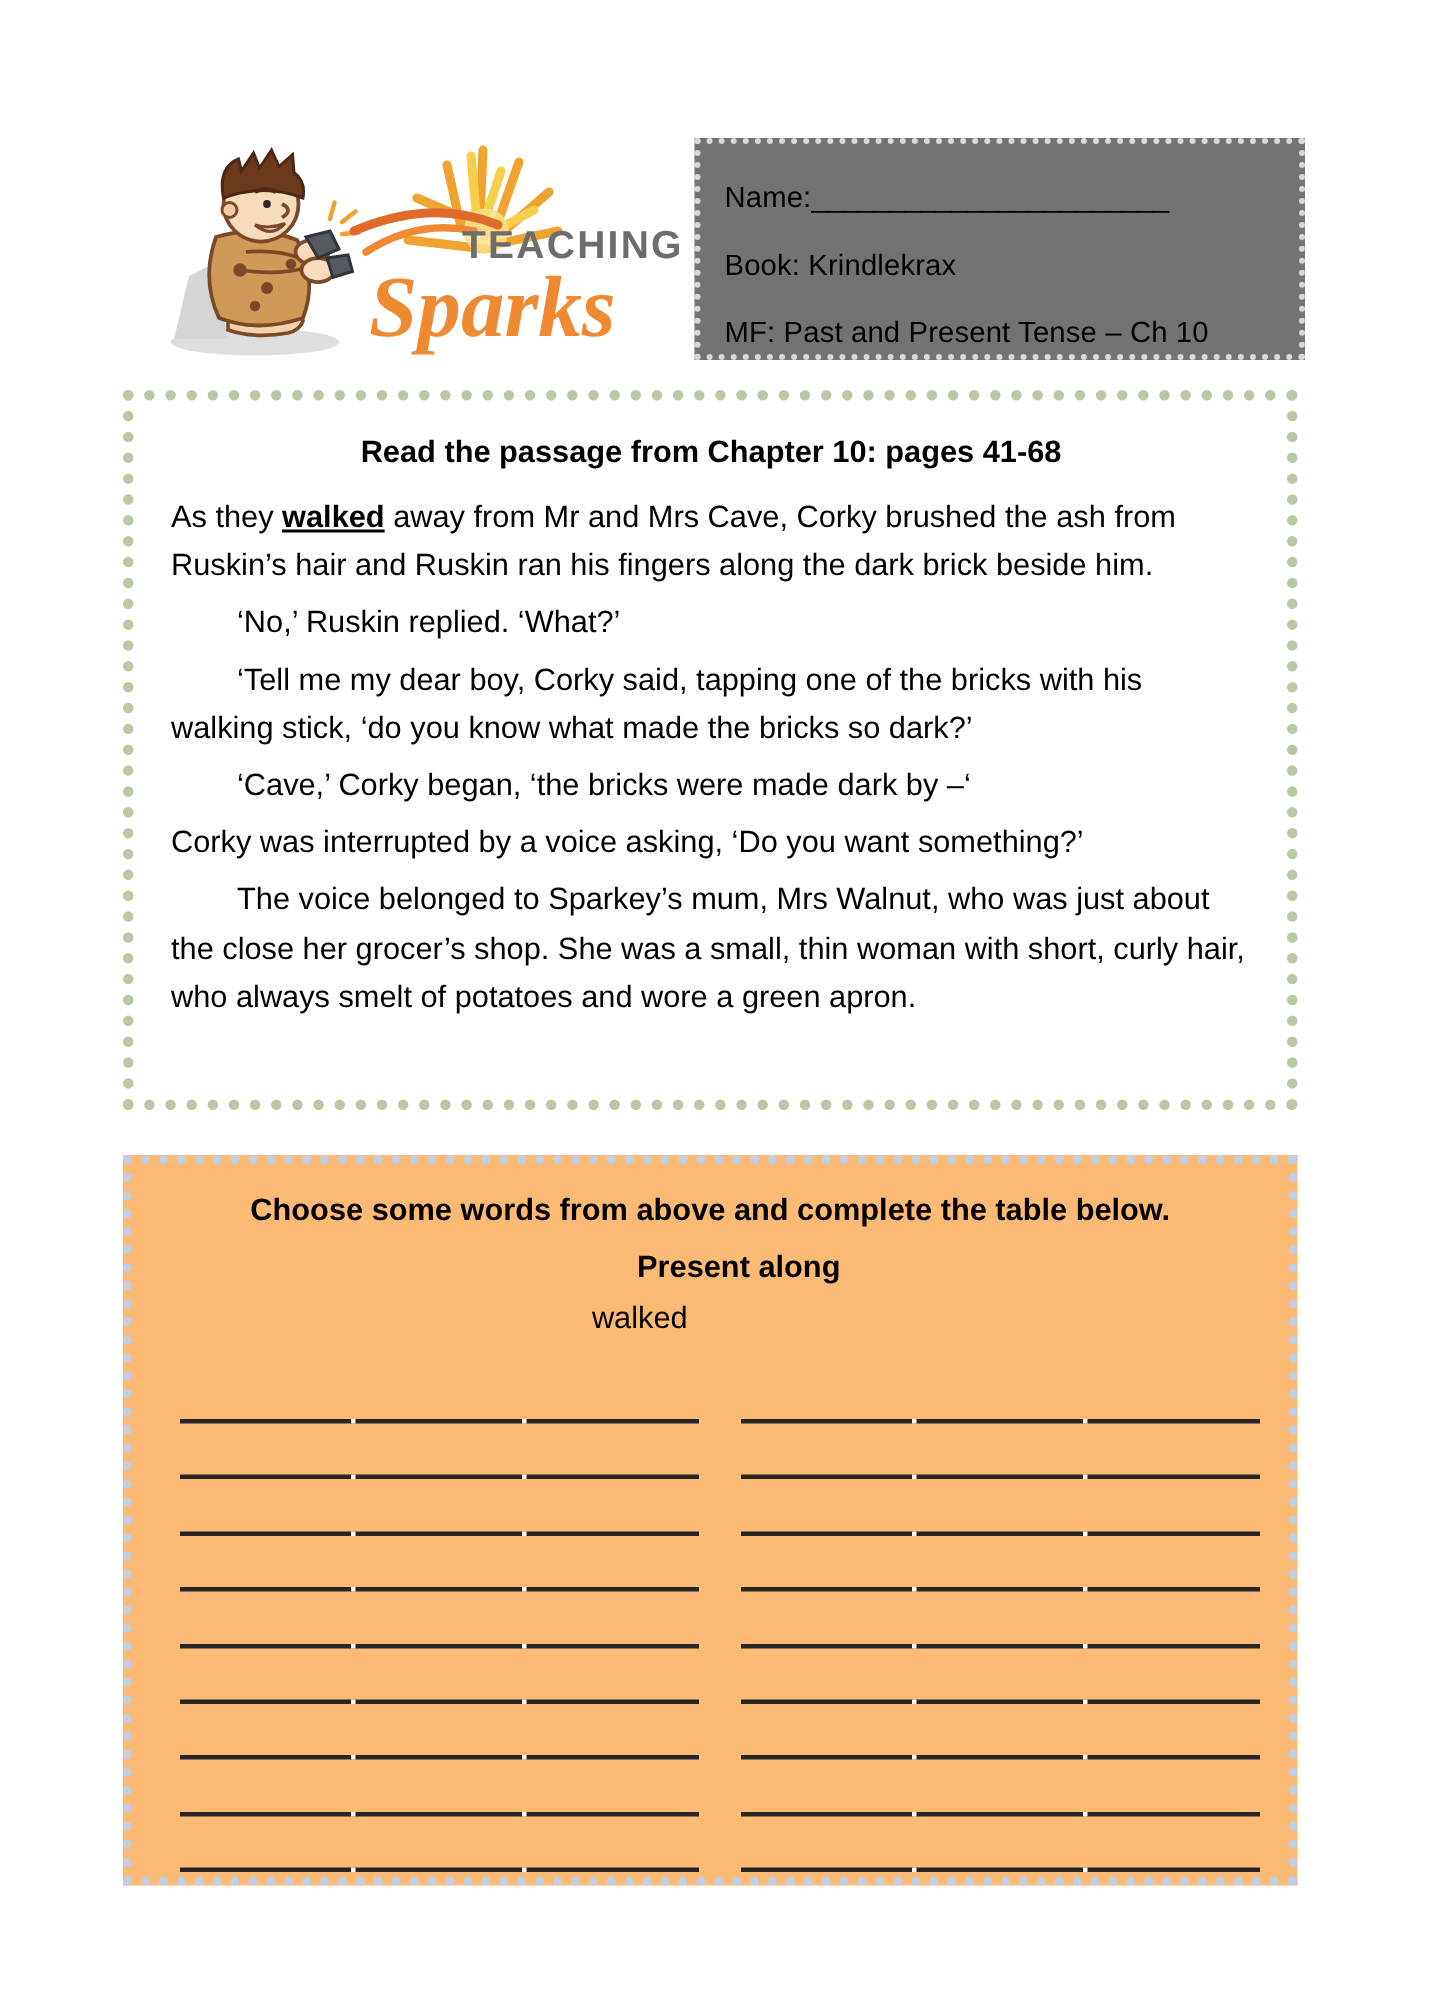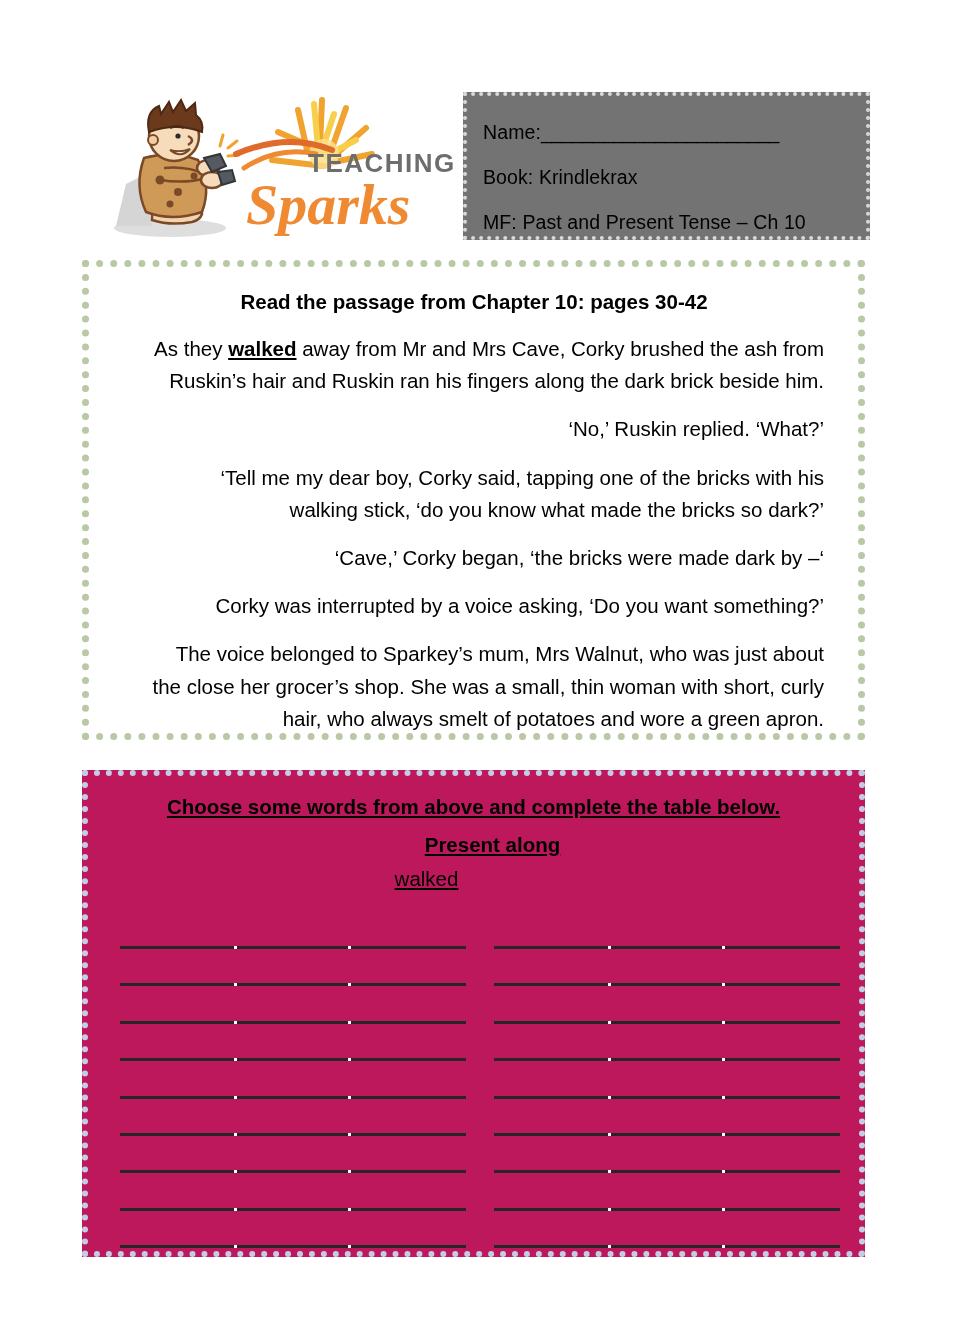--- a/index.html
+++ b/index.html
@@ -74,41 +74,39 @@
     font-size: 20.5px;
     line-height: 30px;
     margin: 4px 0 12px 0;
   }
   .passage-body {
     font-size: 20.5px;
     line-height: 32.2px;
     text-align: left;
   }
   .passage-body p {
-    margin: 16px;
-    text-align: right;
+    margin: 6px;
   }
   .indent { text-indent: 44px; }
   .bold-underline {
     font-weight: bold;
     text-decoration: underline;
   }
 
   
   .table-box {
     position: absolute;
     left: 82px;
     top: 770px;
     width: 783px;
     height: 487px;
     box-sizing: border-box;
     border: 6px dotted #c2cee4;
-    background: #be185d;
+    background: #fdba74;
     padding: 12px 0 0 0;
-    text-decoration: underline;
   }
   .table-instruction {
     text-align: center;
     font-weight: bold;
     font-size: 20.5px;
     line-height: 30px;
     margin: 4px 0 8px 0;
   }
   .col-headers {
     display: flex;
@@ -235,21 +233,21 @@
   <div class="info-box">
     <div class="info-line">
       <span>Name:</span><span class="rule-inline">_______________________</span>
     </div>
     <div class="info-line">Book: Krindlekrax</div>
     <div class="info-line">MF: Past and Present Tense – Ch 10</div>
   </div>
 </div>
 
 <div class="passage-box">
-  <div class="passage-title">Read the passage from Chapter 10: pages 30-42</div>
+  <div class="passage-title">Read the passage from Chapter 10: pages 41-68</div>
 
   <div class="passage-body">
     <p><span>As they </span><span class="bold-underline">walked</span><span> away from Mr and Mrs Cave, Corky brushed the ash from Ruskin’s hair and Ruskin ran his fingers along the dark brick beside him.</span></p>
     <p class="indent">‘No,’ Ruskin replied. ‘What?’</p>
     <p class="indent">‘Tell me my dear boy, Corky said, tapping one of the bricks with his walking stick, ‘do you know what made the bricks so dark?’</p>
     <p class="indent">‘Cave,’ Corky began, ‘the bricks were made dark by –‘</p>
     <p>Corky was interrupted by a voice asking, ‘Do you want something?’</p>
     <p class="indent">The voice belonged to Sparkey’s mum, Mrs Walnut, who was just about the close her grocer’s shop. She was a small, thin woman with short, curly hair, who always smelt of potatoes and wore a green apron.</p>
   </div>
 </div>

